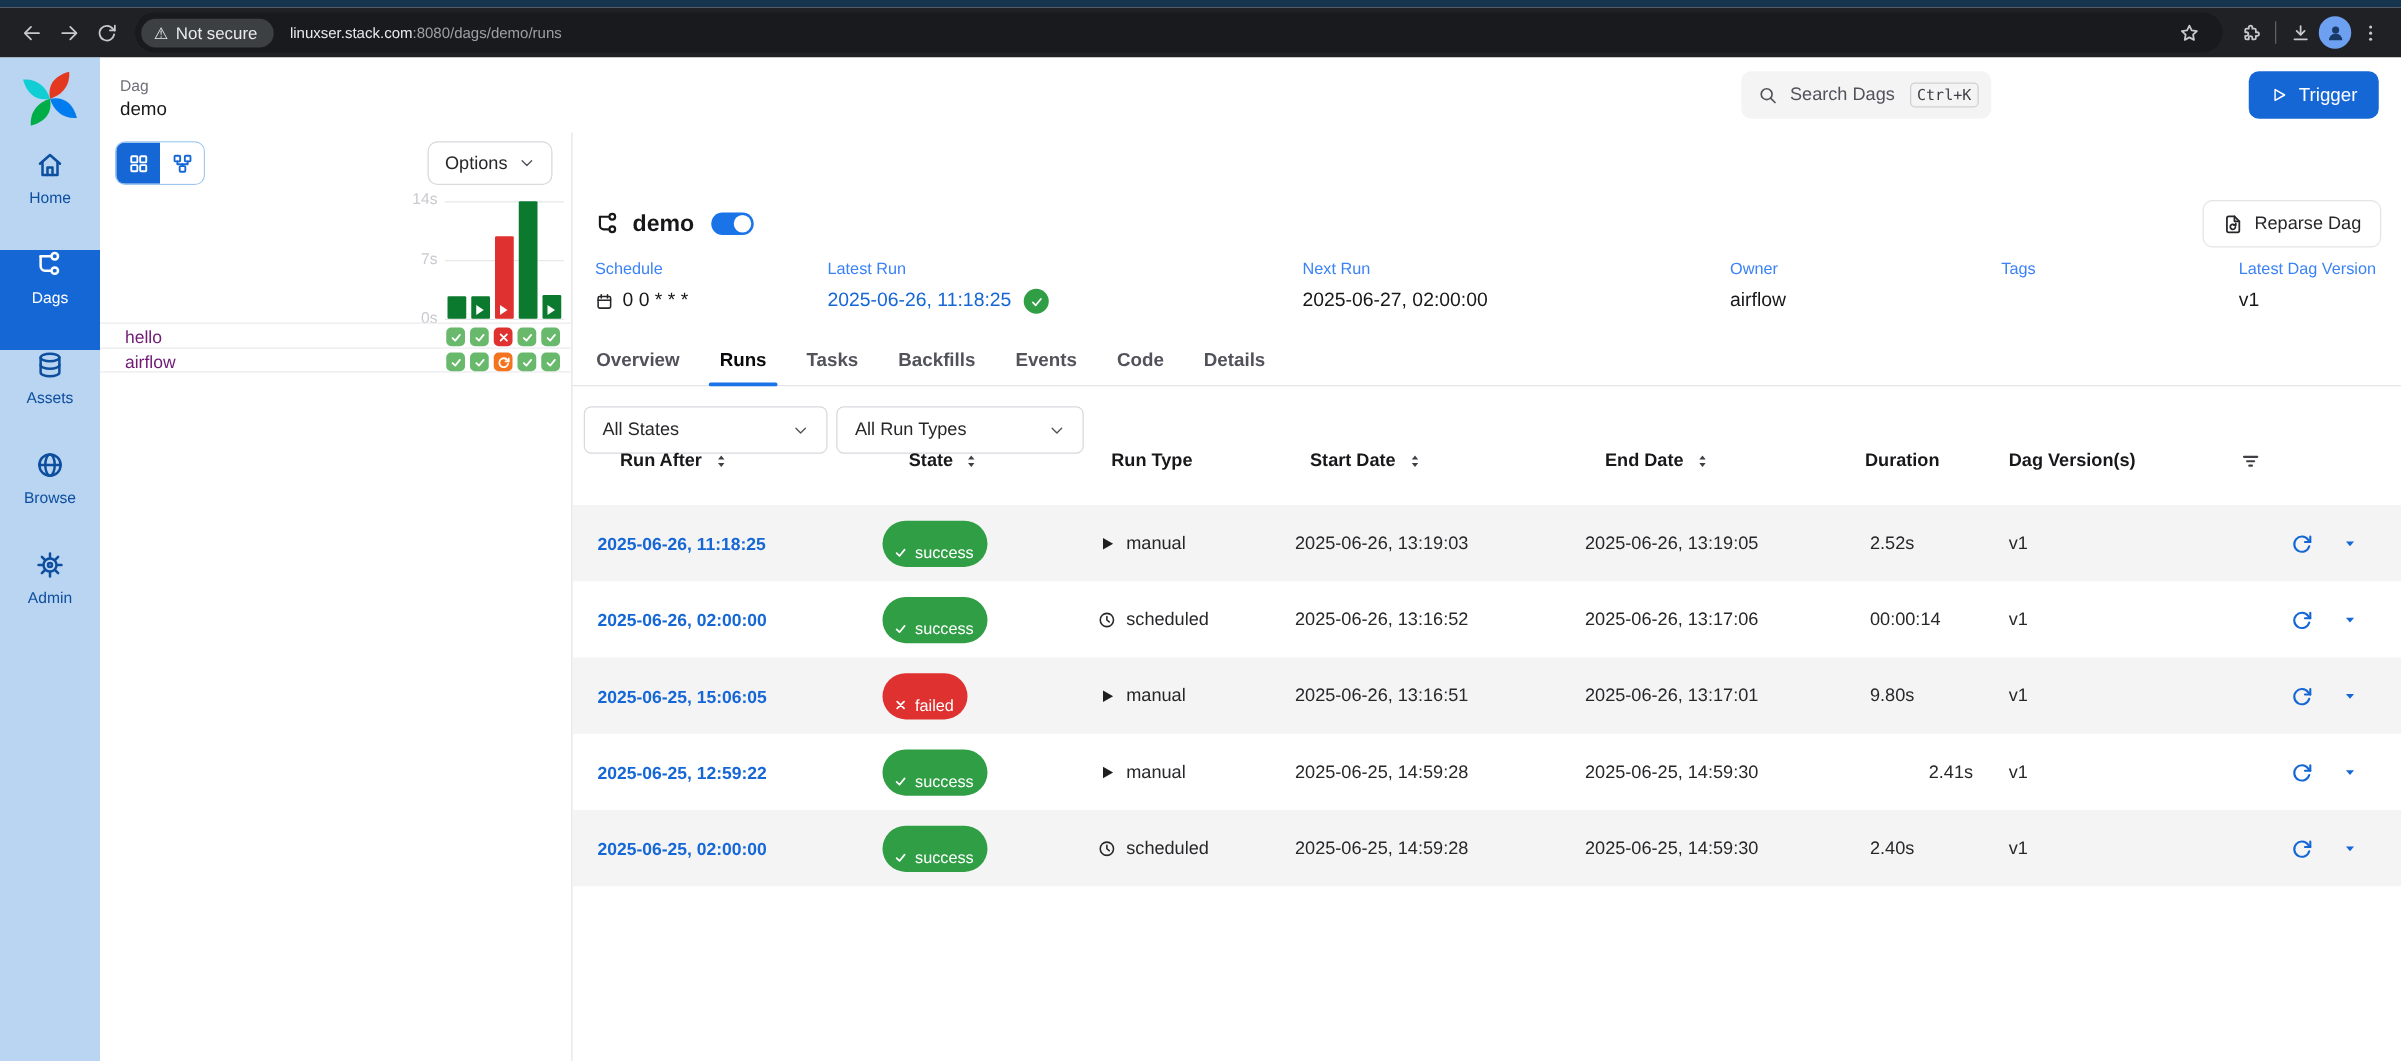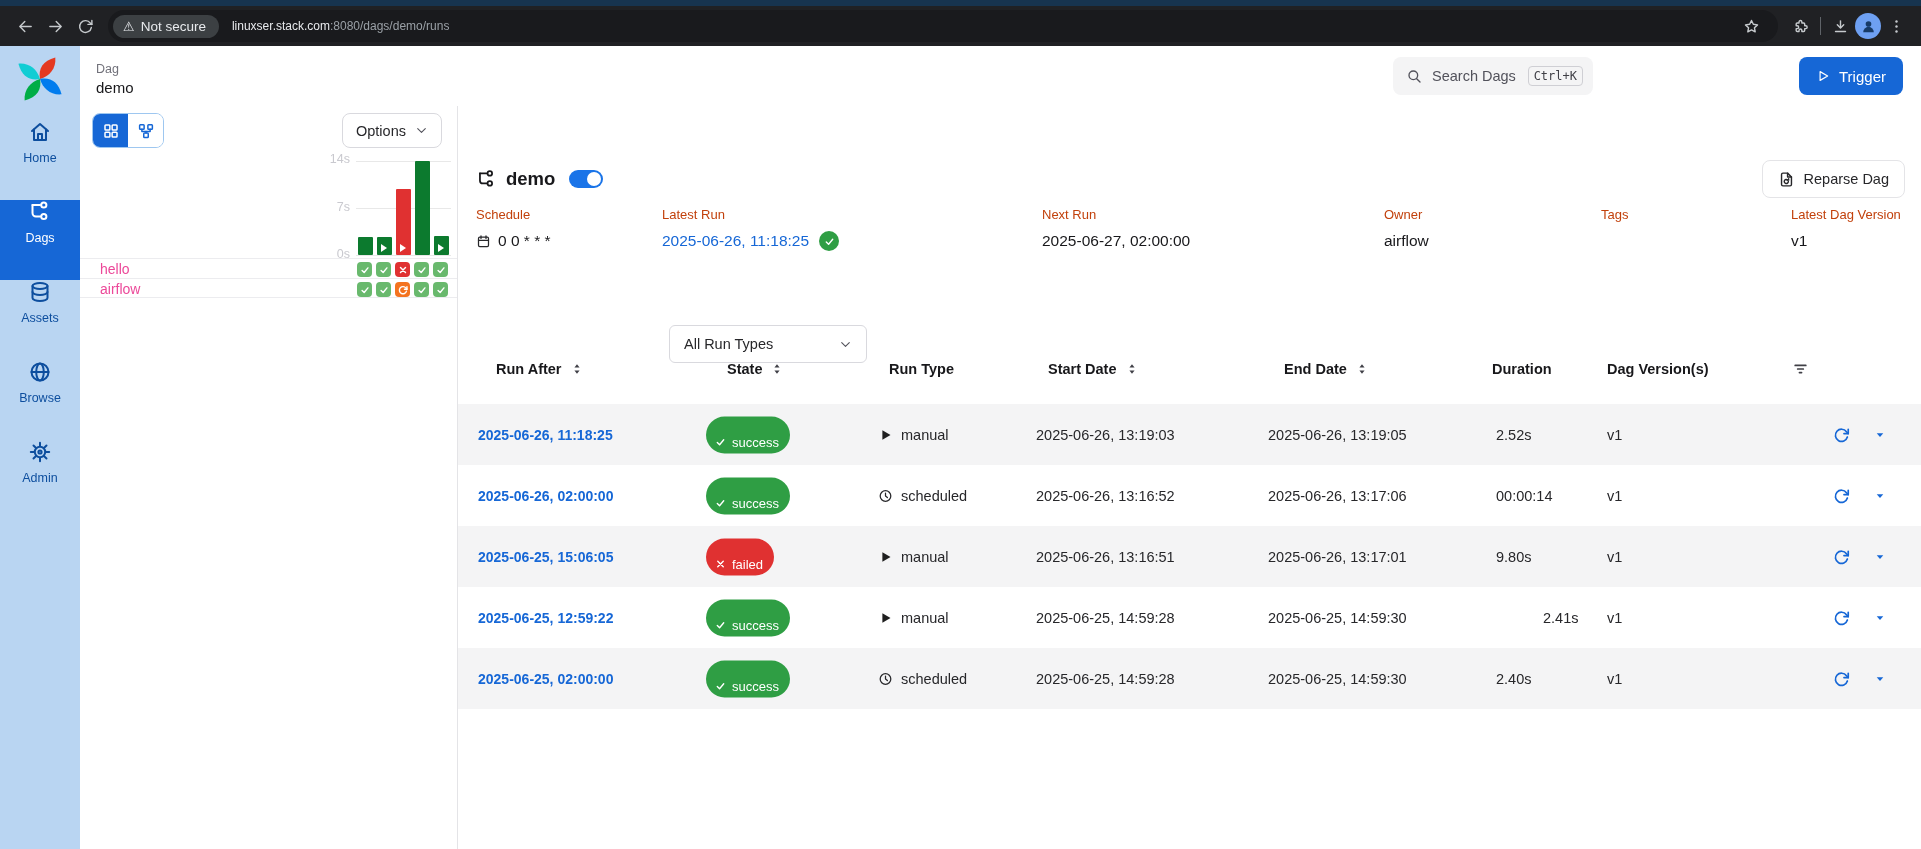--- a/index.html
+++ b/index.html
@@ -52,36 +52,36 @@
   .vt-btn.active { background:#1667d6; color:#fff; }
   .vt-btn .ic { width:18px; height:18px; }
   .options-btn { position:absolute; right:15px; top:7px; width:100px; height:35px; background:#fff; border:1px solid #d9d9de; border-radius:8px; display:flex; align-items:center; justify-content:center; gap:9px; font-size:14.5px; color:#27272a; cursor:pointer; }
   .options-btn .ic { width:13px; height:13px; color:#52525b; }
   .axis-lbl { position:absolute; width:45px; text-align:right; font-size:12.5px; color:#c9c9cf; }
   .gridline { position:absolute; height:1px; background:#e8e8e8; }
   .bar { position:absolute; width:14.5px; border-radius:1px; cursor:pointer; }
   .bar .play { position:absolute; bottom:3px; left:50%; transform:translateX(-50%); width:0; height:0; border-left:6px solid #fff; border-top:4px solid transparent; border-bottom:4px solid transparent; }
   .taskrow { position:absolute; left:0; width:377px; height:20px; border-top:1px solid #ececef; }
   .taskrow.last { border-bottom:1px solid #ececef; }
-  .taskrow .t-lbl { position:absolute; left:20px; top:2px; font-size:14px; color:#ec4899; }
+  .taskrow .t-lbl { position:absolute; left:20px; top:2px; font-size:14px; color:#701a75; }
   .sq { position:absolute; width:15px; height:15px; border-radius:4px; top:3px; display:flex; align-items:center; justify-content:center; color:#fff; cursor:pointer; }
   .sq .ic { width:10px; height:10px; }
   .sq .ic svg { stroke-width:3.4; }
 
   
   .main { position:absolute; left:457px; top:60px; width:1464px; height:743px; background:#fff; border-left:1px solid #e4e4e7; }
   .dagtitle { position:absolute; left:18px; top:62px; display:flex; align-items:center; gap:9px; }
   .dagtitle .ic { width:21px; height:21px; color:#18181b; }
   .dagtitle .nm { font-size:18.5px; font-weight:700; }
   .toggle { position:relative; width:34px; height:18px; border-radius:9px; background:#1a74e8; margin-left:5px; cursor:pointer; }
   .toggle .knob { position:absolute; right:2px; top:2px; width:14px; height:14px; border-radius:50%; background:#fff; }
   .reparse-btn { position:absolute; right:16px; top:54px; height:38px; padding:0 15px; background:#fff; border:1px solid #e4e4e7; border-radius:8px; display:flex; align-items:center; gap:9px; font-size:14.5px; color:#27272a; cursor:pointer; }
   .reparse-btn .ic { width:17px; height:17px; }
   .meta-col { position:absolute; top:101px; }
-  .meta-col .m-lbl { font-size:13px; color:#c2410c; margin-bottom:9px; }
+  .meta-col .m-lbl { font-size:13px; color:#3b82f6; margin-bottom:9px; }
   .meta-col .m-val { font-size:15.5px; color:#18181b; display:flex; align-items:center; gap:7px; min-height:20px; }
   .meta-col .m-val.link { color:#1667d6; }
   .meta-col .m-val .cal { width:15px; height:15px; color:#27272a; }
   .badge-ok { width:20px; height:20px; border-radius:50%; background:#2f9e44; color:#fff; display:flex; align-items:center; justify-content:center; margin-left:3px; }
   .badge-ok .ic { width:11px; height:11px; } .badge-ok svg { stroke-width:3; }
 
   .tabsrow { position:absolute; left:0; right:0; top:174px; height:29px; border-bottom:1px solid #e4e4e7; display:flex; gap:32px; padding-left:19px; }
   .tab { position:relative; font-size:15px; font-weight:600; color:#52525b; cursor:pointer; white-space:nowrap; }
   .tab.active { color:#09090b; font-weight:700; }
   .tab.active::after { content:""; position:absolute; left:-9px; right:-9px; bottom:-1px; height:3px; background:#1a74e8; border-radius:2px; }
@@ -478,20 +478,37 @@
             <span></span>
           </div>
         </div>
         <div class="meta-col" style="left: 1333px;">
           <div class="m-lbl">Latest Dag Version</div>
           <div class="m-val">
             <span>v1</span>
           </div>
         </div>
       </div>
+    <div class="tabsrow" id="tabsrow">
+        <div class="tab">Overview</div>
+        <div class="tab active">Runs</div>
+        <div class="tab">Tasks</div>
+        <div class="tab">Backfills</div>
+        <div class="tab">Events</div>
+        <div class="tab">Code</div>
+        <div class="tab">Details</div>
+      </div>
+    <div class="selectbox" id="state-filter" style="left:9px; width:195px;">
+      <span>All States</span>
+      <span class="ic stroke-ic">
+          <svg viewBox="0 0 24 24">
+            <path d="M5 8.5l7 7 7-7"></path>
+          </svg>
+        </span>
+    </div>
     <div class="selectbox" id="runtype-filter" style="left:211px; width:198px;">
       <span>All Run Types</span>
       <span class="ic stroke-ic">
           <svg viewBox="0 0 24 24">
             <path d="M5 8.5l7 7 7-7"></path>
           </svg>
         </span>
     </div>
     <div class="thead" id="thead">
         <div class="th" style="left: 38px;">

